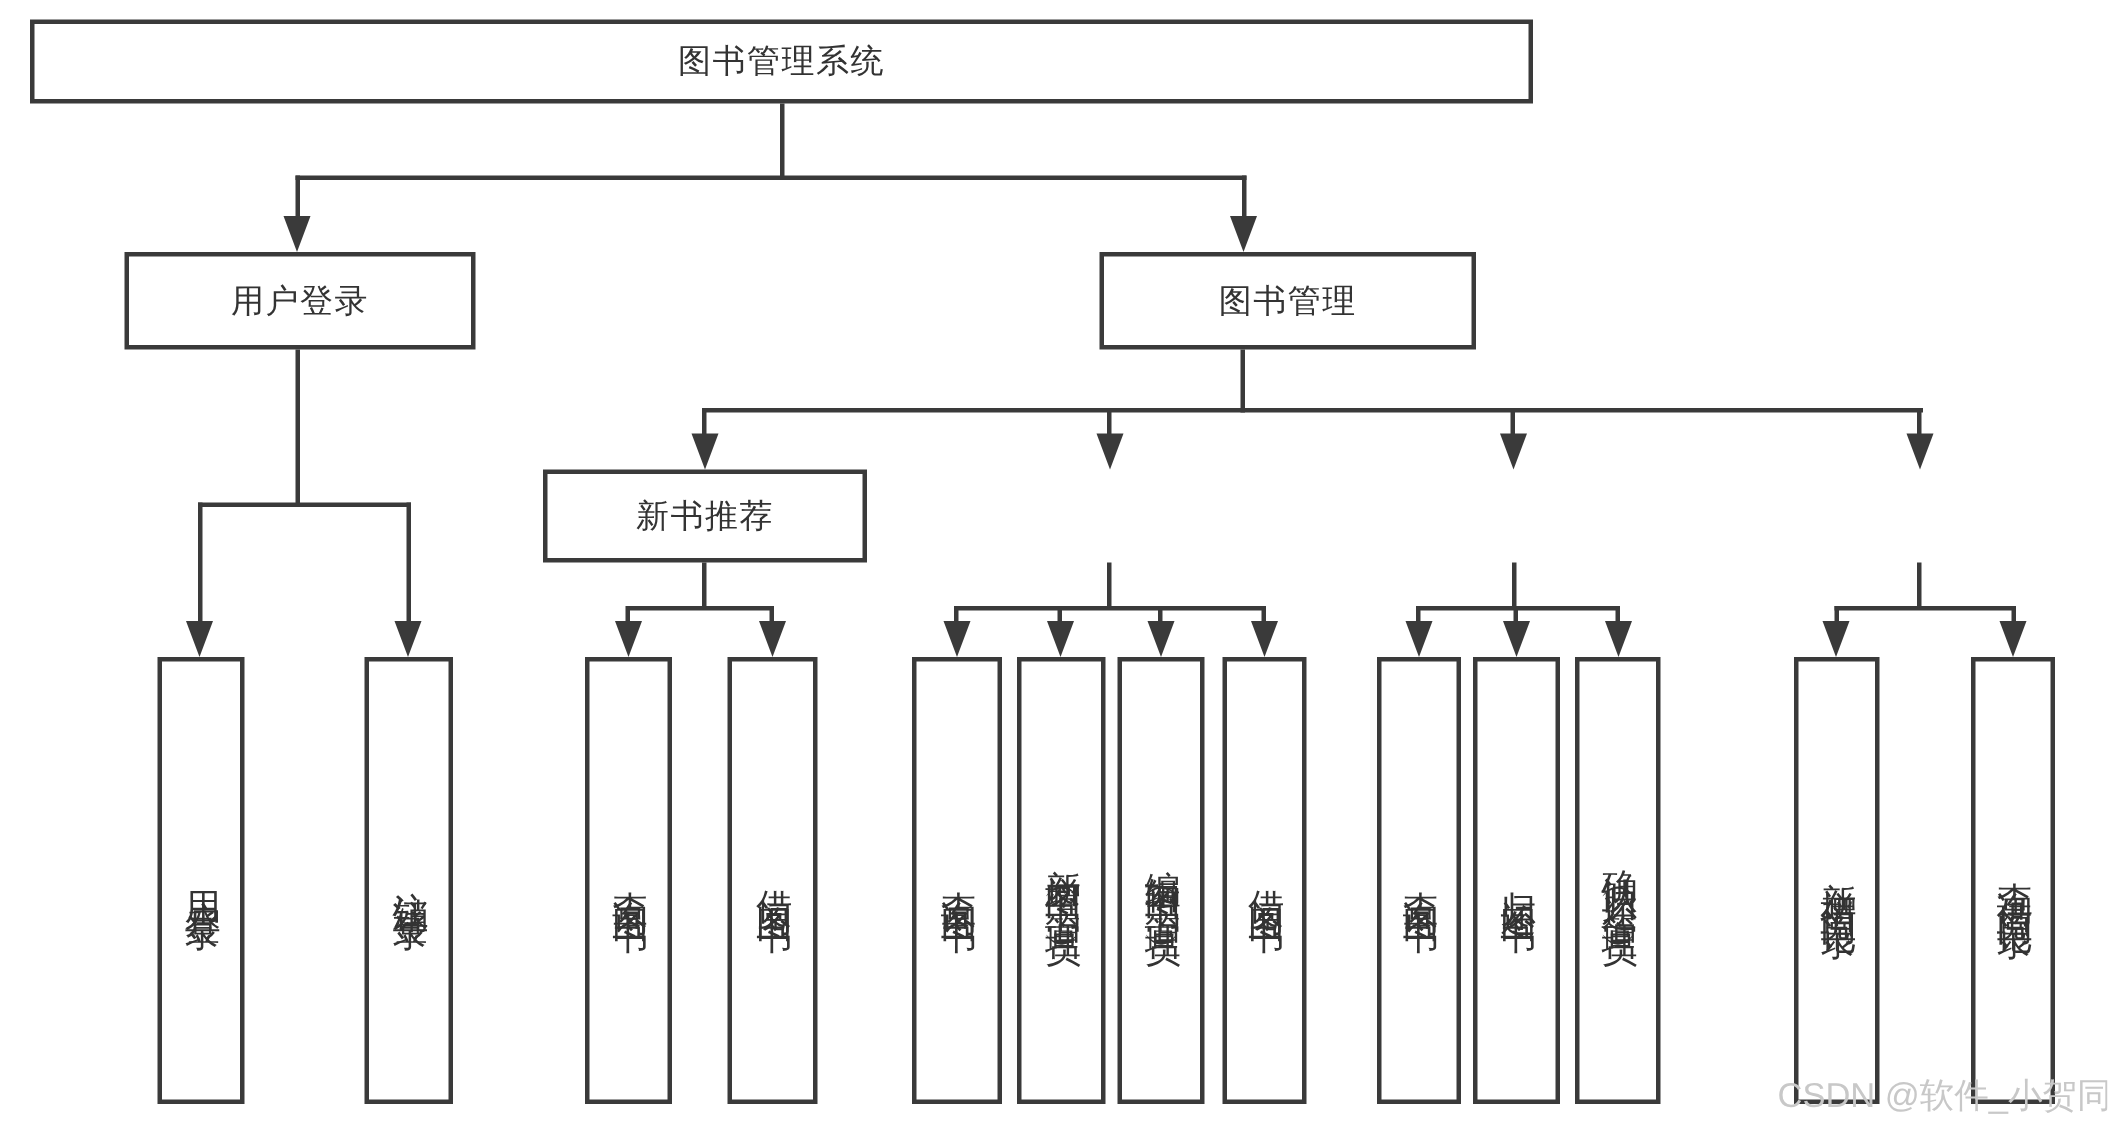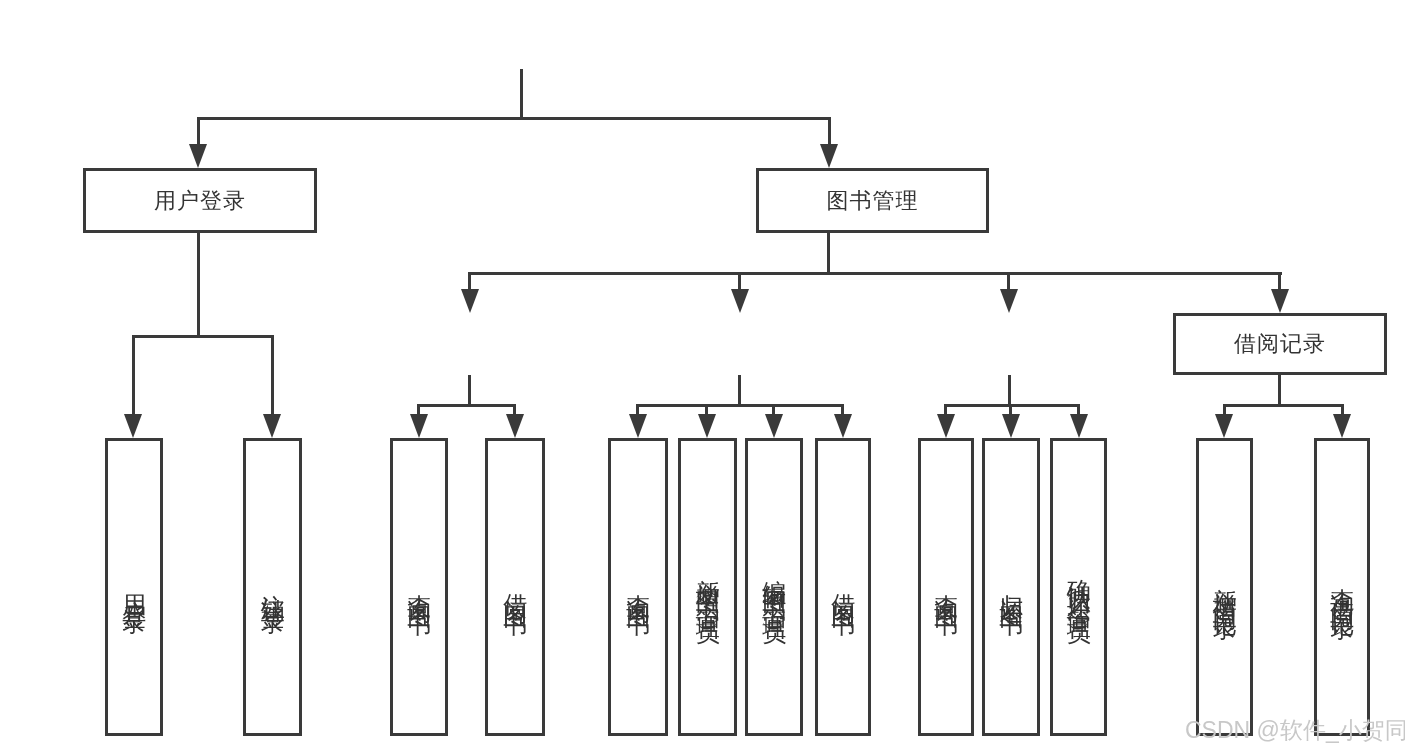--- a/index.html
+++ b/index.html
@@ -42,35 +42,38 @@
     color:#c8c8c8;
     z-index:10;
     white-space:nowrap;
   }
 </style>
 </head>
 <body>
 
 <div id="stage">
 
+  <div class="box hbox" style="left:20px;top:13px;width:1002px;height:56px;">
+    <span>图书管理系统</span>
+  </div>
 
   <div class="box hbox" style="left:83px;top:168px;width:234px;height:65px;">
     <span>用户登录</span>
   </div>
 
-  <div class="box hbox" style="left:756px;top:168px;width:233px;height:65px;">
+  <div class="box hbox" style="left:733px;top:168px;width:251px;height:65px;">
     <span>图书管理</span>
+  </div>
+
+  <div class="box hbox" style="left:362px;top:313px;width:216px;height:62px;">
+    <span>新书推荐</span>
   </div>
 
 
 
-
-  <div class="box hbox" style="left:1173px;top:313px;width:214px;height:62px;">
-    <span>借阅记录</span>
-  </div>
 
   <div class="box vbox" style="left:105px;top:438px;width:58px;height:298px;">
     <span>用户登录</span>
   </div>
   <div class="box vbox" style="left:243px;top:438px;width:59px;height:298px;">
     <span>注销登录</span>
   </div>
   <div class="box vbox" style="left:390px;top:438px;width:58px;height:298px;">
     <span>查询图书</span>
   </div>

